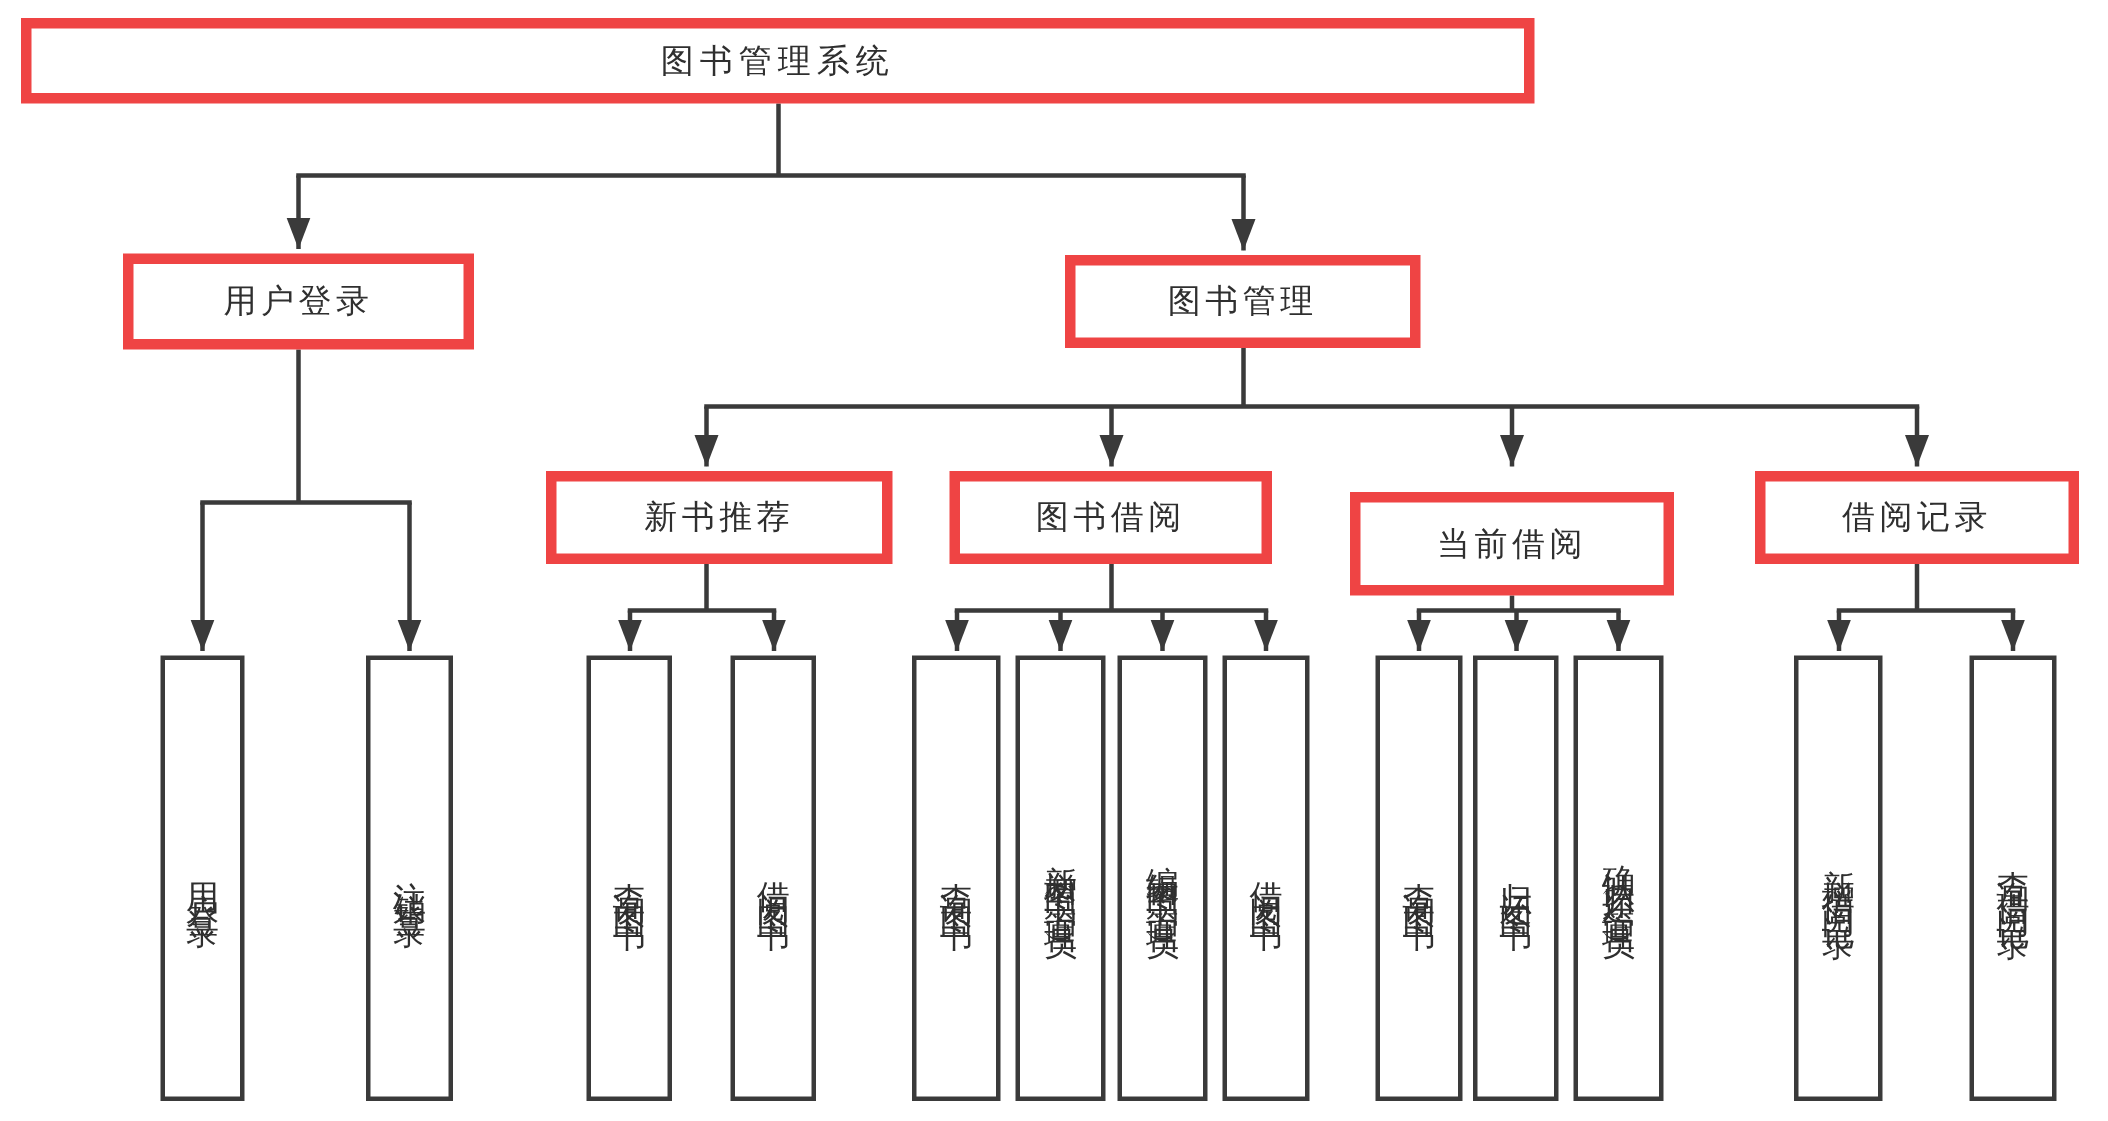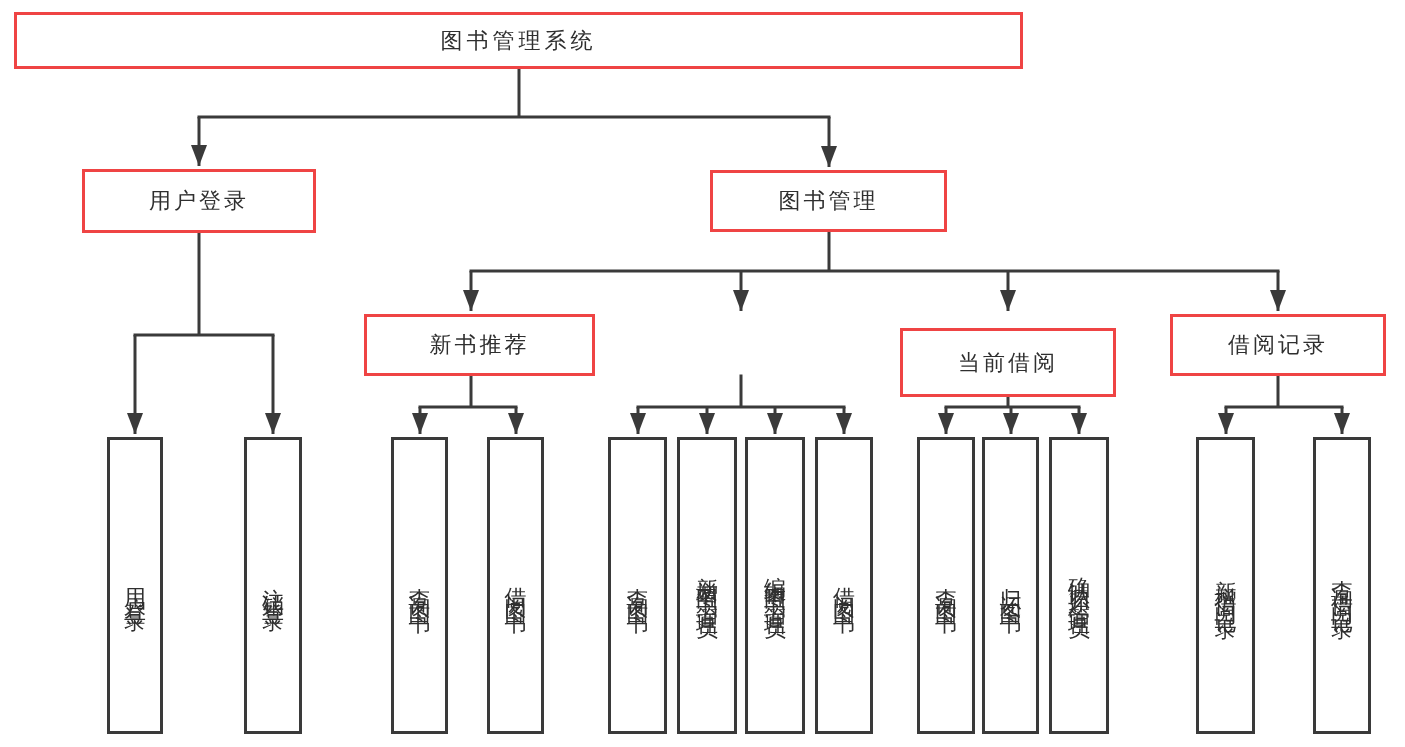--- a/index.html
+++ b/index.html
@@ -8,21 +8,21 @@
     width:1405px;height:747px;
     background:#ffffff;
     font-family:"Liberation Sans","DejaVu Sans",sans-serif;
     color:#2f2f2f;
     overflow:hidden;
   }
   .node{
     position:absolute;
     box-sizing:border-box;
     background:#ffffff;
-    border:3px solid #ef4444;
+    border:7px solid #ef4444;
     display:flex;
     align-items:center;
     justify-content:center;
     font-size:22px;
     letter-spacing:3px;
     color:#2f2f2f;
     white-space:nowrap;
     z-index:2;
   }
   .leaf{
@@ -104,20 +104,21 @@
       <path d="M1342,407 V434" marker-end="url(#arrow)" stroke-linecap="butt"></path>
     </g>
   </svg>
 
   <div class="node" style="left:14px;top:12px;width:1009px;height:57px;letter-spacing:4px;">图书管理系统</div>
 
   <div class="node" style="left:82px;top:169px;width:234px;height:64px;">用户登录</div>
   <div class="node" style="left:710px;top:170px;width:237px;height:62px;">图书管理</div>
 
   <div class="node" style="left:364px;top:314px;width:231px;height:62px;">新书推荐</div>
+  <div class="node" style="left:633px;top:314px;width:215px;height:62px;">图书借阅</div>
   <div class="node" style="left:900px;top:328px;width:216px;height:69px;">当前借阅</div>
   <div class="node" style="left:1170px;top:314px;width:216px;height:62px;">借阅记录</div>
 
   <div class="leaf" style="left:107px;width:56px;">
     <span>用户登录</span>
   </div>
   <div class="leaf" style="left:244px;width:58px;">
     <span>注销登录</span>
   </div>
 

